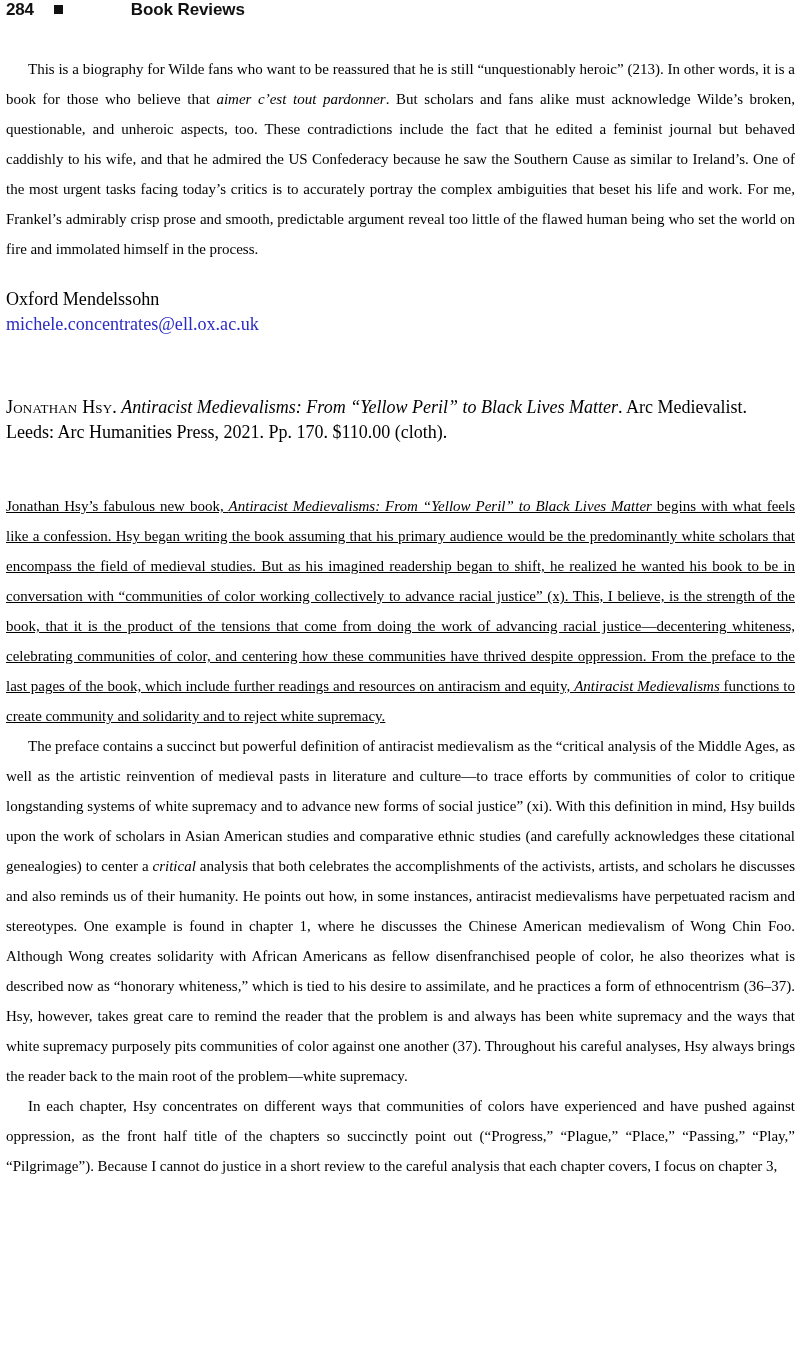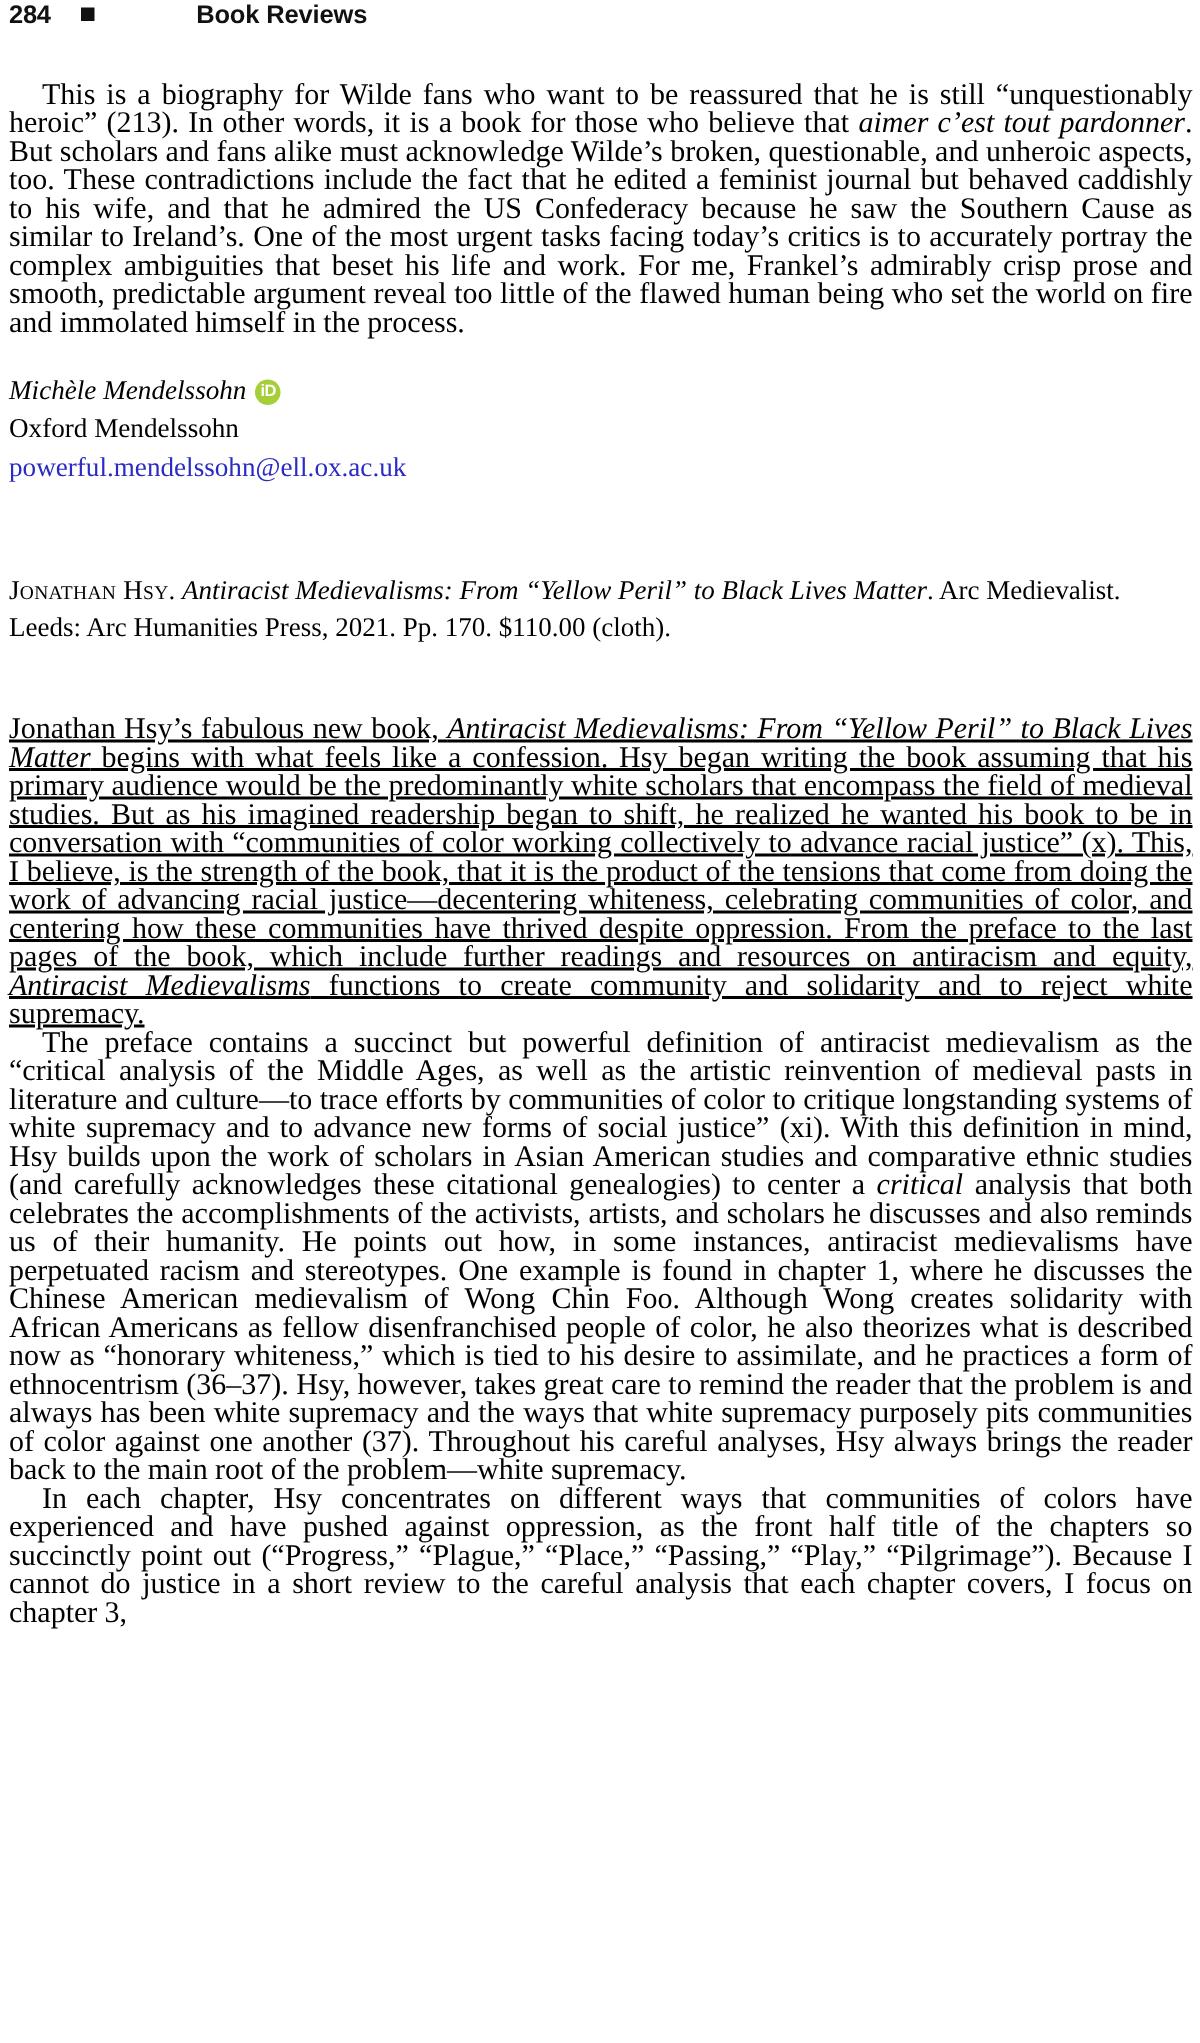--- a/index.html
+++ b/index.html
@@ -50,22 +50,22 @@
   
   .column {
     position: absolute;
     left: 6px;
     top: 54px;
     width: 789px;
   }
 
   p.body {
     margin: 0;
-    font-size: 20px;
-    line-height: 19px;
+    font-size: 15px;
+    line-height: 30px;
     text-align: justify;
     text-justify: inter-word;
     hyphens: none;
     -webkit-hyphens: none;
     word-spacing: -0.1px;
   }
   p.body.indent { text-indent: 22px; }
   p.body.noindent { text-indent: 0; text-decoration: underline; }
 
   .it { font-style: italic; }
@@ -132,26 +132,22 @@
     <span class="rh-folio">284</span>
     <span class="rh-sep"></span>
     <span class="rh-title">Book Reviews</span>
   </div>
 
   <div class="column">
 
     <p class="body indent"><span>This is a biography for Wilde fans who want to be reassured that he is still “unquestionably heroic” (213). In other words, it is a book for those who believe that </span><span class="it">aimer c’est tout pardonner</span><span>. But scholars and fans alike must acknowledge Wilde’s broken, questionable, and unheroic aspects, too. These contradictions include the fact that he edited a feminist journal but behaved caddishly to his wife, and that he admired the US Confederacy because he saw the Southern Cause as similar to Ireland’s. One of the most urgent tasks facing today’s critics is to accurately portray the complex ambiguities that beset his life and work. For me, Frankel’s admirably crisp prose and smooth, predictable argument reveal too little of the flawed human being who set the world on fire and immolated himself in the process.</span></p>
 
     <div class="signature">
-      <div class="sig-name">
-        <span>Michèle Mendelssohn</span>
-        <span class="orcid">iD</span>
-      </div>
       <div class="sig-affil">Oxford Mendelssohn</div>
-      <a class="sig-email" href="#">powerful.mendelssohn@ell.ox.ac.uk</a>
+      <a class="sig-email" href="#">michele.concentrates@ell.ox.ac.uk</a>
     </div>
 
     <div class="citation">
       <span class="smallcaps">Jonathan Hsy</span><span>. </span><span class="it">Antiracist Medievalisms: From “Yellow Peril” to Black Lives Matter</span><span>. Arc Medievalist. Leeds: Arc Humanities Press, 2021. Pp. 170. $110.00 (cloth).</span>
     </div>
 
     <div class="after-citation">
       <p class="body noindent"><span>Jonathan Hsy’s fabulous new book, </span><span class="it">Antiracist Medievalisms: From “Yellow Peril” to Black Lives Matter</span><span> begins with what feels like a confession. Hsy began writing the book assuming that his primary audience would be the predominantly white scholars that encompass the field of medieval studies. But as his imagined readership began to shift, he realized he wanted his book to be in conversation with “communities of color working collectively to advance racial justice” (x). This, I believe, is the strength of the book, that it is the product of the tensions that come from doing the work of advancing racial justice—decentering whiteness, celebrating communities of color, and centering how these communities have thrived despite oppression. From the preface to the last pages of the book, which include further readings and resources on antiracism and equity, </span><span class="it">Antiracist Medievalisms</span><span> functions to create community and solidarity and to reject white supremacy.</span></p>
       <p class="body indent"><span>The preface contains a succinct but powerful definition of antiracist medievalism as the “critical analysis of the Middle Ages, as well as the artistic reinvention of medieval pasts in literature and culture—to trace efforts by communities of color to critique longstanding systems of white supremacy and to advance new forms of social justice” (xi). With this definition in mind, Hsy builds upon the work of scholars in Asian American studies and comparative ethnic studies (and carefully acknowledges these citational genealogies) to center a </span><span class="it">critical</span><span> analysis that both celebrates the accomplishments of the activists, artists, and scholars he discusses and also reminds us of their humanity. He points out how, in some instances, antiracist medievalisms have perpetuated racism and stereotypes. One example is found in chapter 1, where he discusses the Chinese American medievalism of Wong Chin Foo. Although Wong creates solidarity with African Americans as fellow disenfranchised people of color, he also theorizes what is described now as “honorary whiteness,” which is tied to his desire to assimilate, and he practices a form of ethnocentrism (36–37). Hsy, however, takes great care to remind the reader that the problem is and always has been white supremacy and the ways that white supremacy purposely pits communities of color against one another (37). Throughout his careful analyses, Hsy always brings the reader back to the main root of the problem—white supremacy.</span></p>
       <p class="body indent"><span>In each chapter, Hsy concentrates on different ways that communities of colors have experienced and have pushed against oppression, as the front half title of the chapters so succinctly point out (“Progress,” “Plague,” “Place,” “Passing,” “Play,” “Pilgrimage”). Because I cannot do justice in a short review to the careful analysis that each chapter covers, I focus on chapter 3,</span></p>

